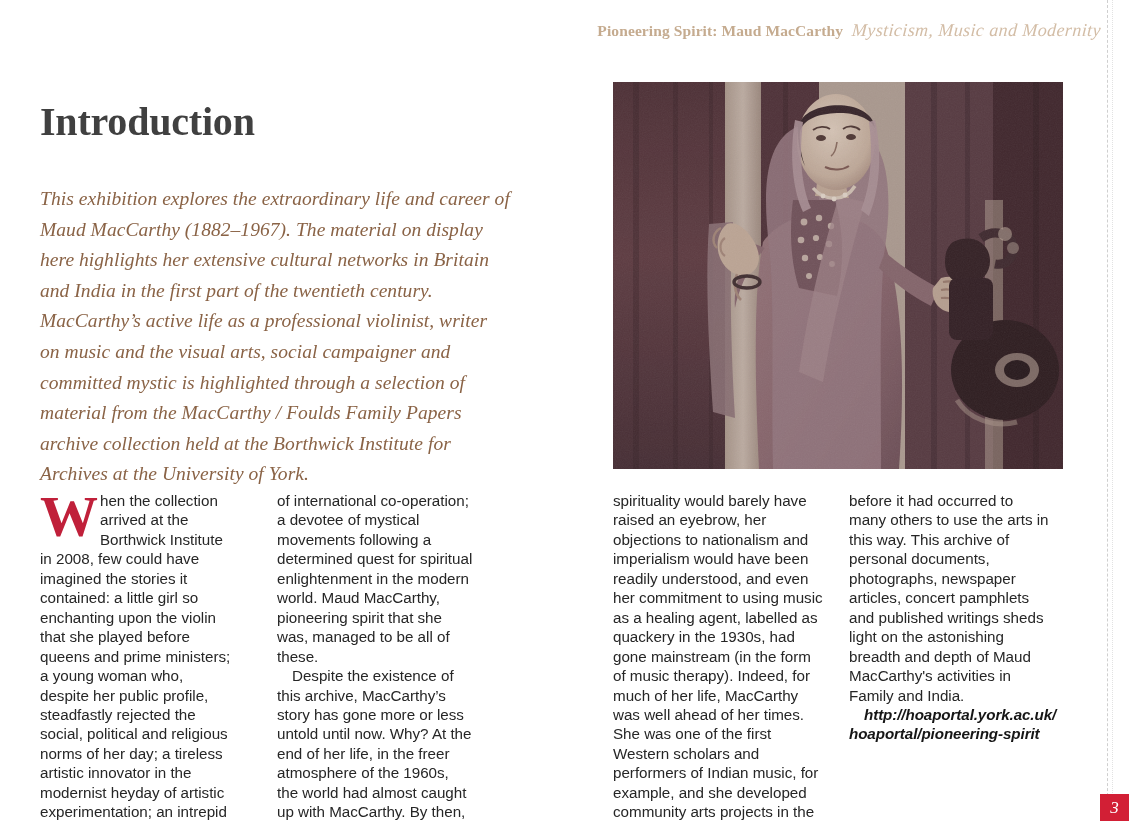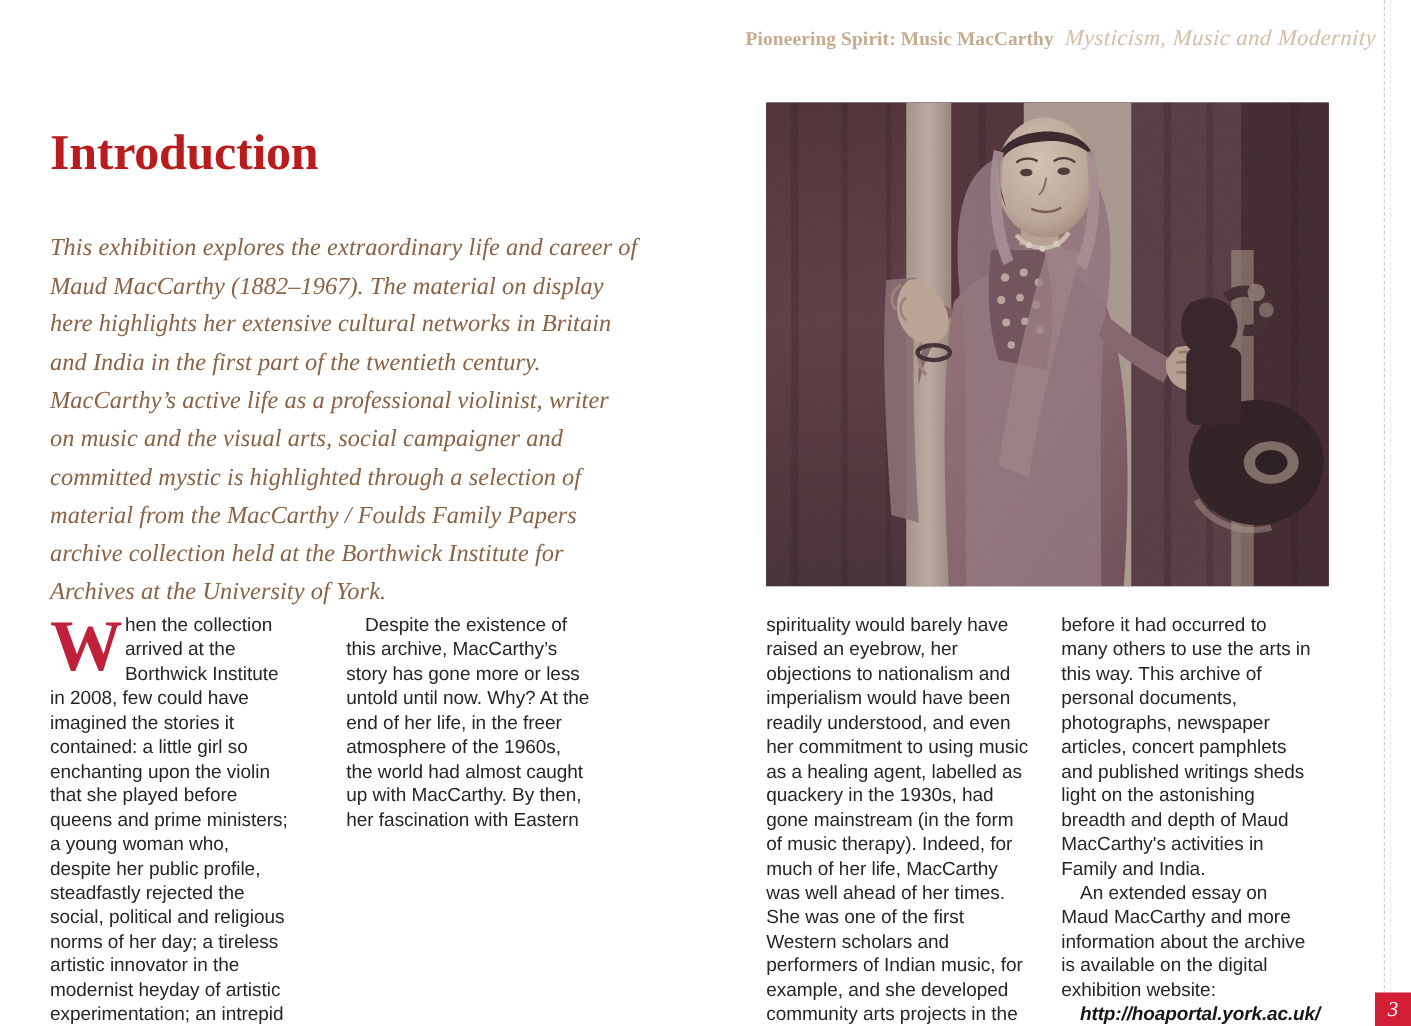--- a/index.html
+++ b/index.html
@@ -71,21 +71,21 @@
 
   
   .page-title {
     position: absolute;
     left: 40px;
     top: 73px;
     font-family: "Liberation Serif", serif;
     font-weight: bold;
     font-size: 40px;
     line-height: 44px;
-    color: #b91c1c;
+    color: #404040;
     letter-spacing: -0.2px;
   }
 
   
   .standfirst {
     position: absolute;
     left: 40px;
     top: 184px;
     width: 470px;
     font-family: "Liberation Serif", serif;
@@ -166,21 +166,21 @@
     line-height: 27px;
     text-align: center;
   }
 </style>
 </head>
 <body>
 
 <div class="page">
 
   <div class="running-header">
-    <span class="rh-title">Pioneering Spirit: Music MacCarthy</span><span class="rh-sub">Mysticism, Music and Modernity</span>
+    <span class="rh-title">Pioneering Spirit: Maud MacCarthy</span><span class="rh-sub">Mysticism, Music and Modernity</span>
   </div>
 
   <div class="fold-rule"></div>
   <div class="fold-rule-2"></div>
 
   <h1 class="page-title">Introduction</h1>
 
   <div class="standfirst">This exhibition explores the extraordinary life and career of Maud MacCarthy (1882–1967). The material on display here highlights her extensive cultural networks in Britain and India in the first part of the twentieth century. MacCarthy’s active life as a professional violinist, writer on music and the visual arts, social campaigner and committed mystic is highlighted through a selection of material from the MacCarthy / Foulds Family Papers archive collection held at the Borthwick Institute for Archives at the University of York.</div>
 
   <div class="photo">
@@ -320,30 +320,31 @@
     </svg>
   </div>
 
   <div class="cols">
 
     <div class="col col-1">
       <p><span class="dropcap">W</span><span>hen the collection arrived at the Borthwick Institute in 2008, few could have imagined the stories it contained: a little girl so enchanting upon the violin that she played before queens and prime ministers; a young woman who, despite her public profile, steadfastly rejected the social, political and religious norms of her day; a tireless artistic innovator in the modernist heyday of artistic experimentation; an intrepid traveller and champion</span></p>
     </div>
 
     <div class="col col-2">
+      <p>of international co-operation; a devotee of mystical movements following a determined quest for spiritual enlightenment in the modern world. Maud MacCarthy, pioneering spirit that she was, managed to be all of these.</p>
       <p class="indent">Despite the existence of this archive, MacCarthy’s story has gone more or less untold until now. Why? At the end of her life, in the freer atmosphere of the 1960s, the world had almost caught up with MacCarthy. By then, her fascination with Eastern</p>
     </div>
 
     <div class="col col-3">
       <p>spirituality would barely have raised an eyebrow, her objections to nationalism and imperialism would have been readily understood, and even her commitment to using music as a healing agent, labelled as quackery in the 1930s, had gone mainstream (in the form of music therapy). Indeed, for much of her life, MacCarthy was well ahead of her times. She was one of the first Western scholars and performers of Indian music, for example, and she developed community arts projects in the poorest parts of London</p>
     </div>
 
     <div class="col col-4">
       <p>before it had occurred to many others to use the arts in this way. This archive of personal documents, photographs, newspaper articles, concert pamphlets and published writings sheds light on the astonishing breadth and depth of Maud MacCarthy's activities in Family and India.</p>
-      <p class="indent"><span>An extended essay on Maud MacCarthy and more information about the archive is available on the digital exhibition website:</span>
+      <p class="indent">
         <span class="url">http://hoaportal.york.ac.uk/ hoaportal/pioneering-spirit</span>
       </p>
     </div>
 
   </div>
 
   <div class="folio">3</div>
 
 </div>
 

